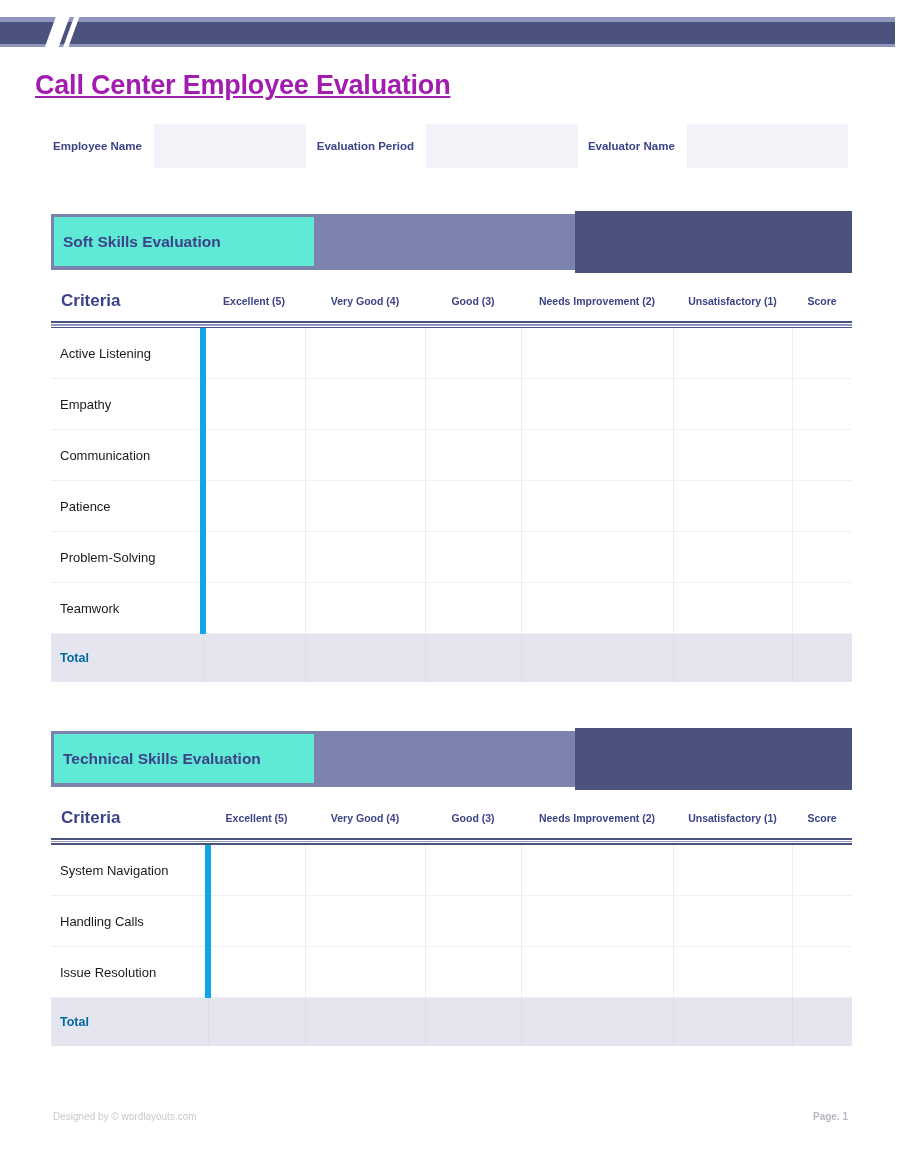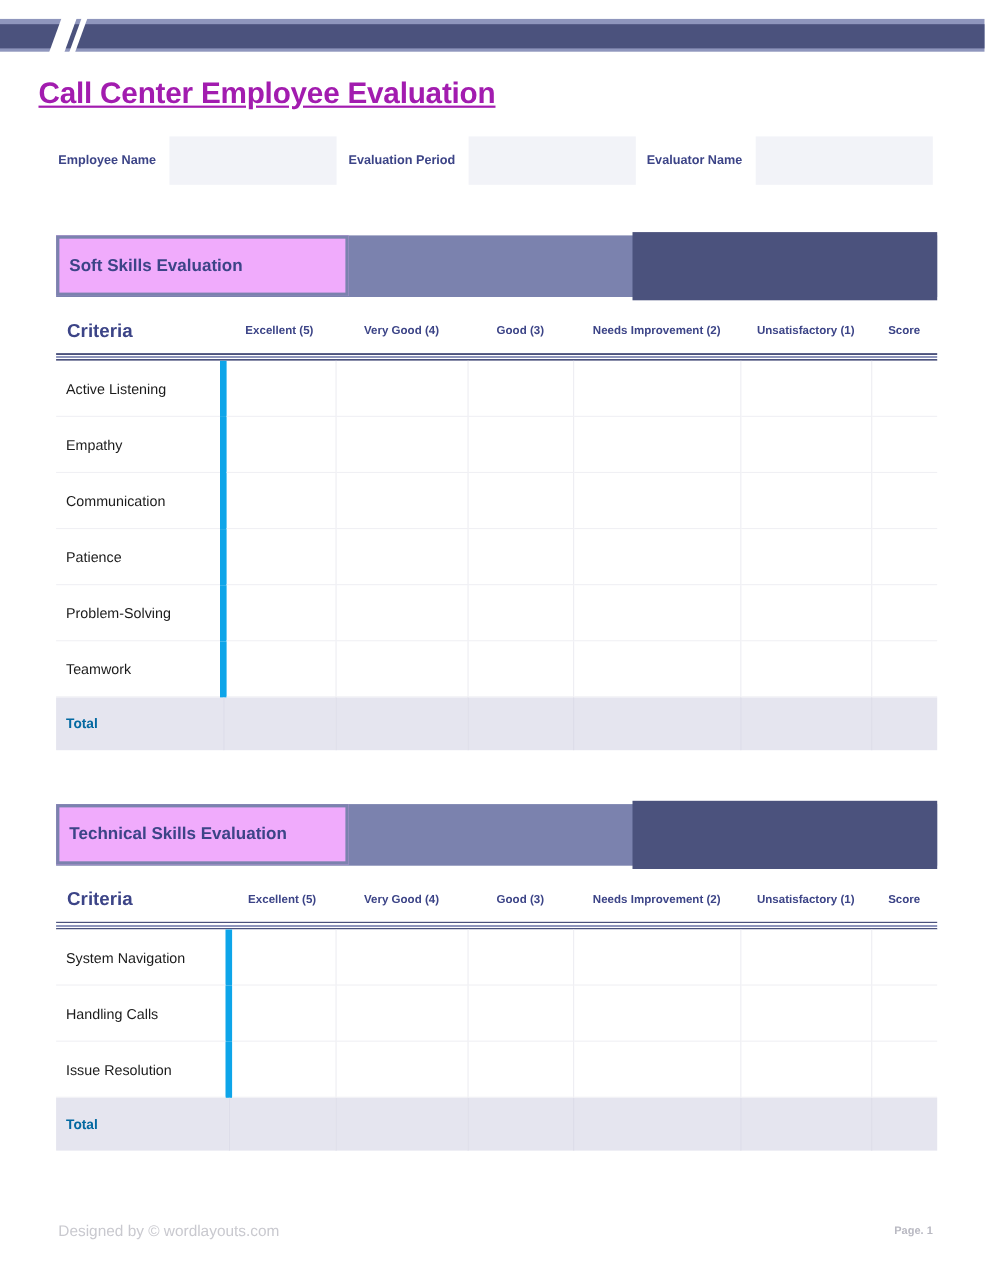--- a/index.html
+++ b/index.html
@@ -66,21 +66,21 @@
   .section{position:absolute;left:51px;width:801px;}
   .sec-bar{position:relative;height:62px;}
   .sec-bar .mid{
     position:absolute;left:0;top:3px;width:801px;height:56px;background:#7b82ae;
   }
   .sec-bar .dark{
     position:absolute;left:524px;top:0;width:277px;height:62px;background:#4b527d;
   }
   .sec-bar .labelbox{
     position:absolute;left:0;top:3px;width:266px;height:55px;
-    background:#f0abfc;border:3px solid #7b82ae;
+    background:#5eead4;border:3px solid #7b82ae;
     box-sizing:border-box;
     display:flex;align-items:center;
   }
   .sec-bar .labeltext{
     padding-left:9px;font-size:15.5px;font-weight:bold;color:#3c4487;
   }
 
   
   table.grid{
     width:801px;border-collapse:collapse;table-layout:fixed;
@@ -116,21 +116,21 @@
   table.grid tr.total td.last{border-right:0;}
   table.grid tr.total td.name{
     font-size:12.5px;font-weight:bold;color:#0369a1;
   }
 
   
   .footer{
     position:absolute;left:53px;top:1111px;width:795px;
     display:flex;justify-content:space-between;align-items:center;
   }
-  .footer span{font-size:14px;color:#c9c9cf;}
+  .footer span{font-size:10px;color:#c9c9cf;}
   .footer .pg{font-size:10px;color:#b9b9c2;font-weight:bold;}
 </style>
 </head>
 <body>
 
 <div class="topbar">
   <div class="light"></div>
   <div class="dark"></div>
   <div class="slashwrap">
     <div class="slash"></div>

